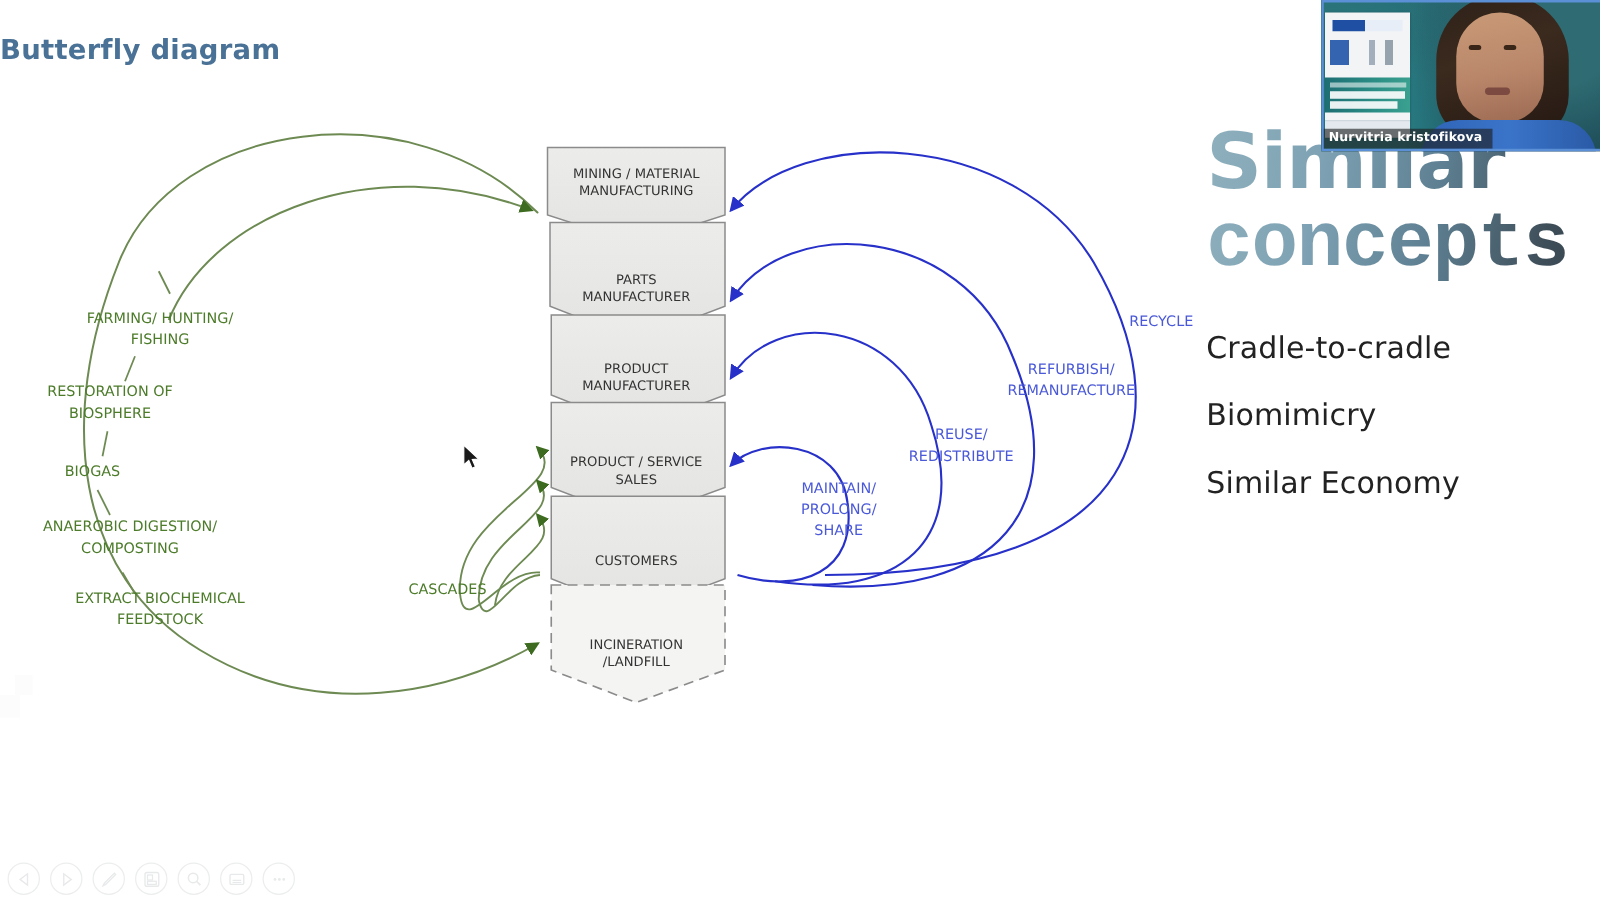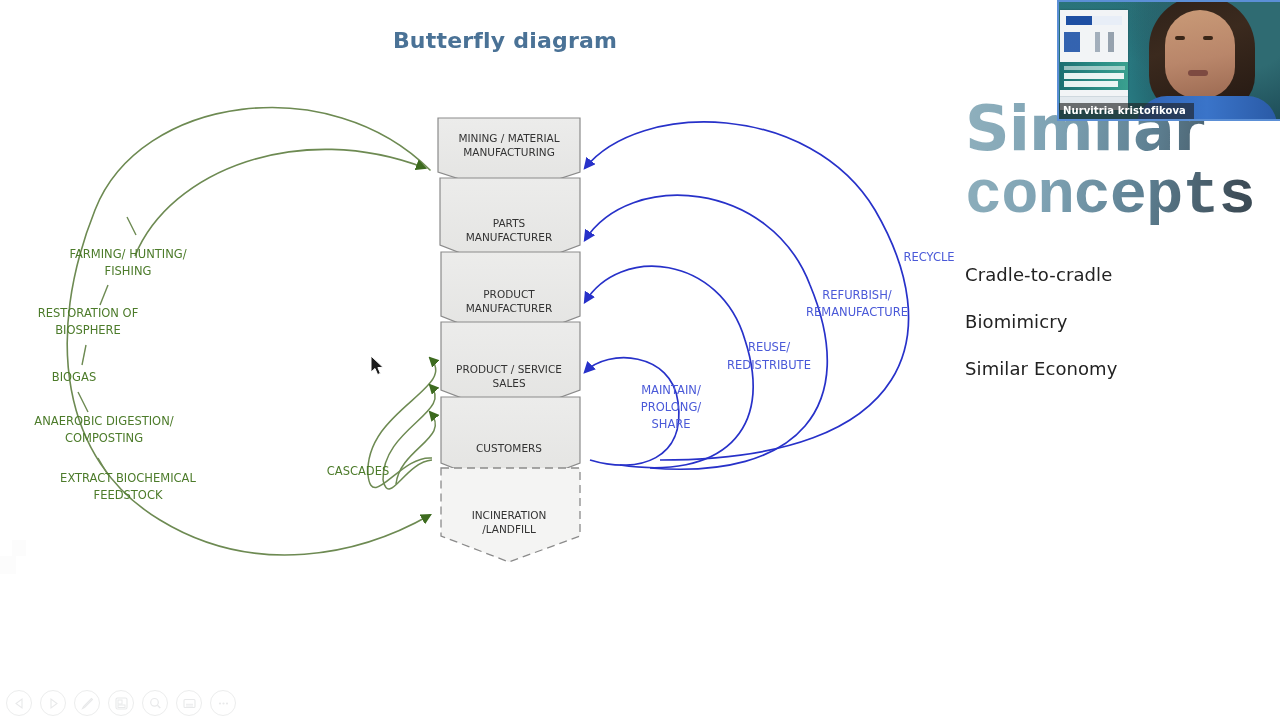--- a/index.html
+++ b/index.html
@@ -7,21 +7,20 @@
     width: 1280px; height: 720px;
     background: #ffffff;
     font-family: "Liberation Sans", sans-serif;
     overflow: hidden;
   }
   #stage { position: relative; width: 1280px; height: 720px; background: #fff; }
 
   
   #slide-title {
     position: absolute; left: 0; top: 28px; width: 1010px;
-    text-align: center;
     font-size: 22px; font-weight: bold; letter-spacing: .2px;
     color: #4a7296;
     font-family: "DejaVu Sans", sans-serif;
   }
 
   
   #butterfly { position: absolute; left: 0; top: 60px; width: 1010px; height: 520px; }
 
   
   #right-panel { position: absolute; left: 965px; top: 96px; width: 315px; height: 420px; }
@@ -34,21 +33,21 @@
     background: linear-gradient(100deg, #8fb0bd 0%, #7fa3b4 28%, #5d7f91 58%, #3f4f5a 85%, #32404a 100%);
     -webkit-background-clip: text;
     background-clip: text;
     color: transparent;
     -webkit-text-fill-color: transparent;
   }
   #similar-heading .l2 { display:block;font-family:Liberation Mono, monospace; }
   #concept-list { margin-top: 34px; }
   .concept-item {
     font-family: "DejaVu Sans", sans-serif;
-    font-size: 18px;
+    font-size: 24px;
     color: #222;
     letter-spacing: .1px;
     margin-bottom: 26px;
     white-space: nowrap;
   }
 
   
   #webcam {
     position: absolute; left: 1057px; top: 0; width: 243px; height: 121px;
     overflow: hidden;

